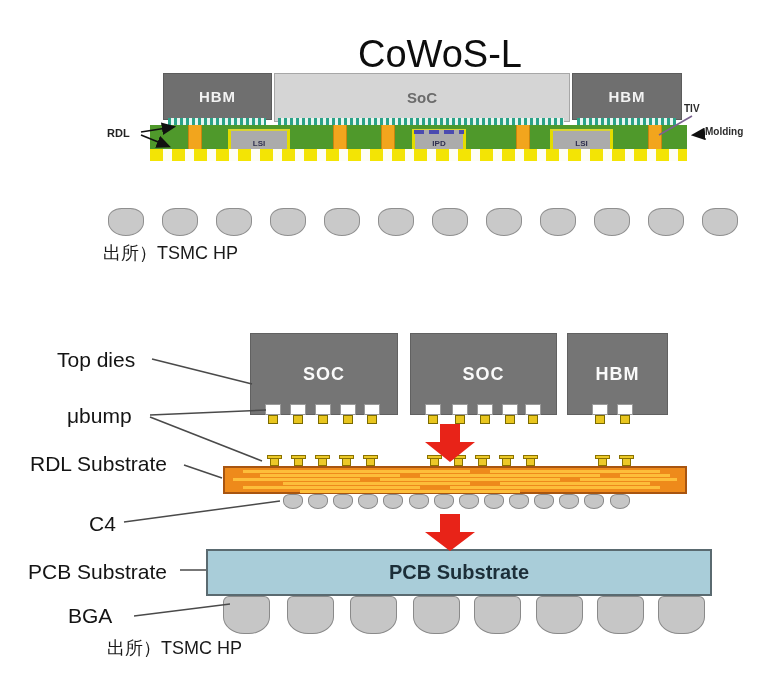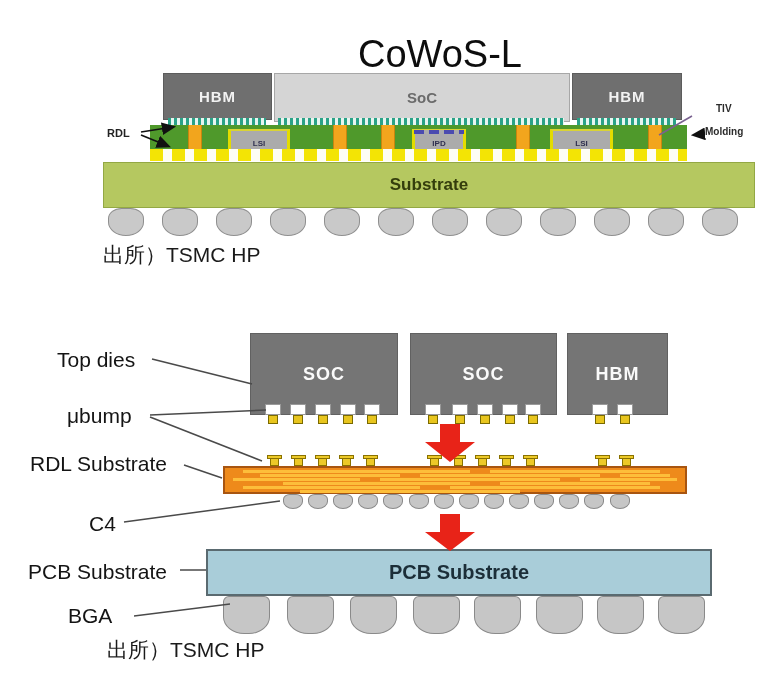--- a/index.html
+++ b/index.html
@@ -44,21 +44,21 @@
     background:#b5c860;border:1px solid #93a844;box-sizing:border-box;
     display:flex;align-items:center;justify-content:center;
     font-size:17px;font-weight:bold;color:#343d0c;
   }
   .ball-l{
     position:absolute;top:208px;width:36px;height:28px;background:#c9c9c9;
     border:1px solid #8f8f8f;border-radius:38% 38% 50% 50%;box-sizing:border-box;
   }
   .mini-label{position:absolute;font-size:10px;font-weight:bold;color:#2b2b2b;}
   .rdl-label{position:absolute;left:107px;top:127px;font-size:11px;font-weight:bold;color:#222;}
-  .source-text{position:absolute;font-size:21px;color:#1a1a1a;}
+  .source-text{position:absolute;font-size:18px;color:#1a1a1a;}
   
   .die-r{
     position:absolute;top:333px;height:82px;background:#757575;border:1px solid #616161;
     display:flex;align-items:center;justify-content:center;
     color:#fafafa;font-weight:bold;font-size:18px;letter-spacing:1px;box-sizing:border-box;
   }
   .pad{position:absolute;top:404px;width:16px;height:11px;background:#ffffff;border:1px solid #9a9a9a;box-sizing:border-box;}
   .die-bump{position:absolute;top:415px;width:10px;height:9px;background:#e8c51e;border:1px solid #7a6a00;box-sizing:border-box;}
   .interposer{
     position:absolute;left:223px;top:466px;width:464px;height:28px;
@@ -119,39 +119,36 @@
   <div class="lsi" style="left:412px;width:54px;">
     <span>IPD</span>
   </div>
   <div class="ipd-stripe" style="left:414px;top:130px;width:50px;"></div>
   <div class="lsi" style="left:550px;width:63px;">
     <span>LSI</span>
   </div>
 
   <div class="bumprow"></div>
 
-  <div class="substrate-l">
-    <span>Substrate</span>
-  </div>
 
   <div class="ball-l" style="left:108px;"></div>
   <div class="ball-l" style="left:162px;"></div>
   <div class="ball-l" style="left:216px;"></div>
   <div class="ball-l" style="left:270px;"></div>
   <div class="ball-l" style="left:324px;"></div>
   <div class="ball-l" style="left:378px;"></div>
   <div class="ball-l" style="left:432px;"></div>
   <div class="ball-l" style="left:486px;"></div>
   <div class="ball-l" style="left:540px;"></div>
   <div class="ball-l" style="left:594px;"></div>
   <div class="ball-l" style="left:648px;"></div>
   <div class="ball-l" style="left:702px;"></div>
 
   <div class="rdl-label">RDL</div>
-  <div class="mini-label" style="left:684px;top:103px;margin-left:32px;">TIV</div>
+  <div class="mini-label" style="left:684px;top:103px;">TIV</div>
   <div class="mini-label" style="left:705px;top:126px;">Molding</div>
 
   <div class="source-text" style="left:103px;top:241px;">出所）TSMC HP</div>
 
 
   <div class="die-r" style="left:250px;width:148px;">
     <span>SOC</span>
   </div>
   <div class="die-r" style="left:410px;width:147px;">
     <span>SOC</span>

